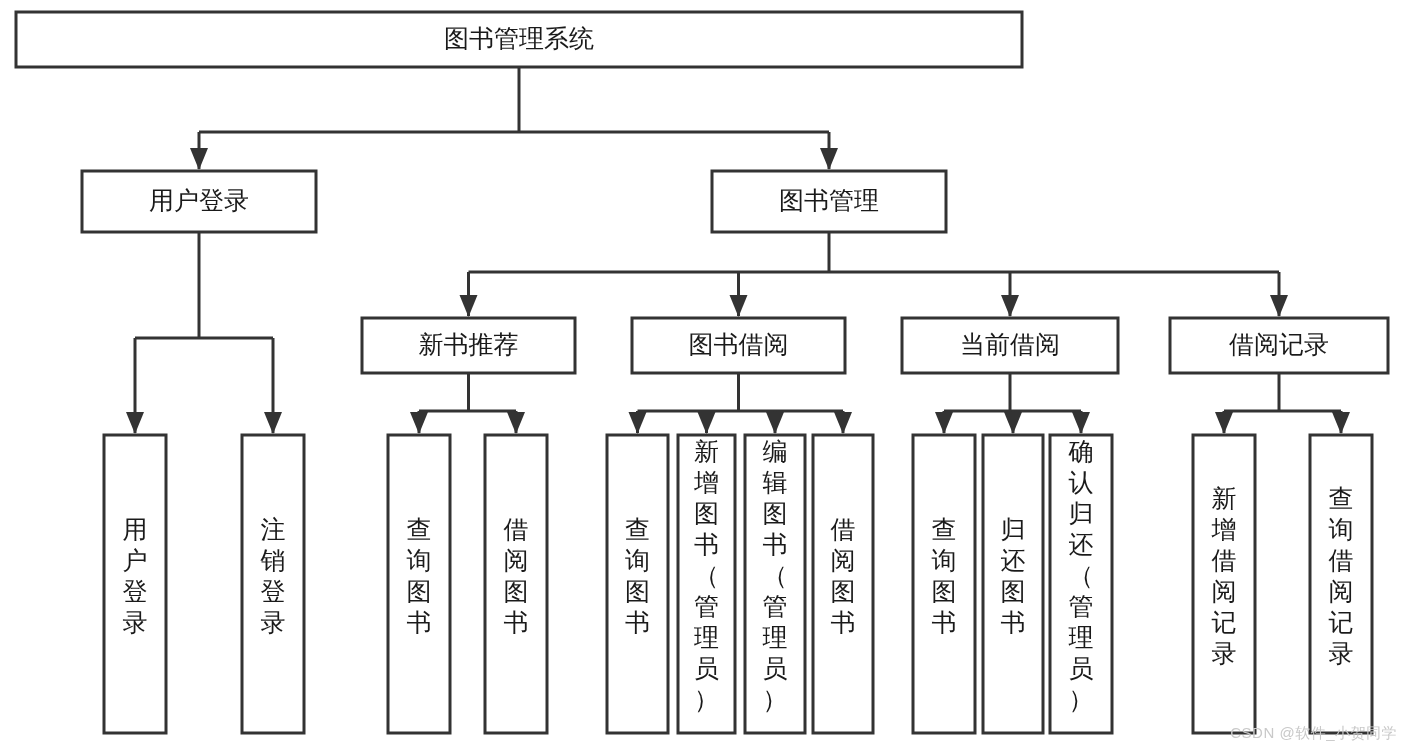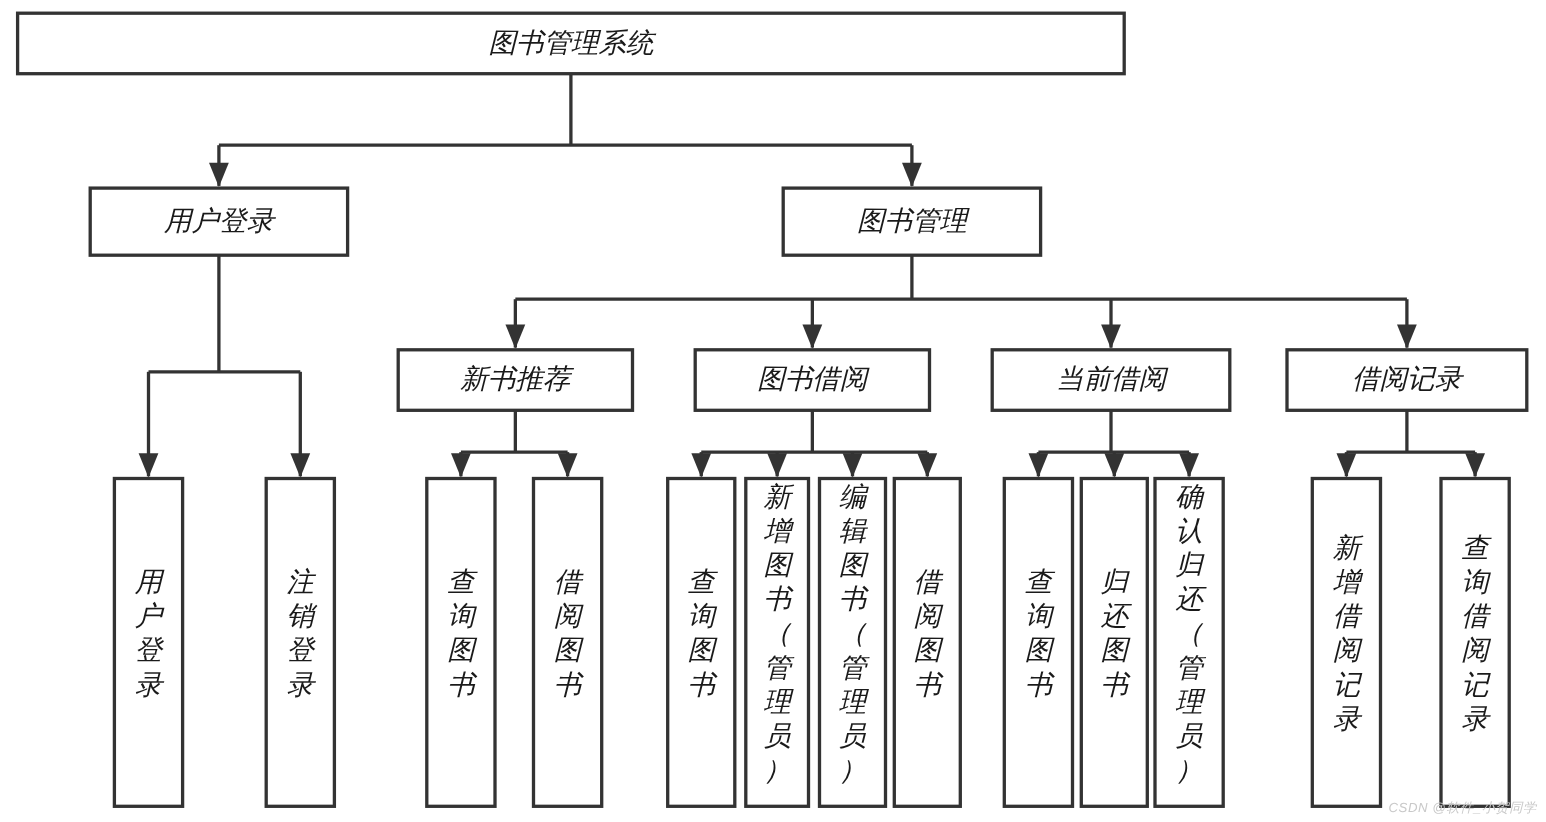--- a/index.html
+++ b/index.html
@@ -13,21 +13,20 @@
     font-family: "Liberation Sans", "DejaVu Sans", sans-serif;
     overflow: hidden;
     position: relative;
   }
   #diagram-root {
     position: absolute;
     left: 0;
     top: 0;
     width: 1405px;
     height: 747px;
-    font-style: italic;
   }
   svg#flowchart {
     display: block;
     width: 1405px;
     height: 747px;
   }
   .node-box {
     fill: #ffffff;
     stroke: #333333;
     stroke-width: 3;
@@ -52,21 +51,21 @@
     fill: #1a1a1a;
     font-family: "Liberation Sans", "DejaVu Sans", sans-serif;
     font-size: 25px;
     text-anchor: middle;
   }
   .watermark-text {
     position: absolute;
     right: 8px;
     bottom: 4px;
     color: #c9c9c9;
-    font-size: 12px;
+    font-size: 15px;
     font-family: "Liberation Sans", "DejaVu Sans", sans-serif;
     letter-spacing: 0.5px;
     white-space: nowrap;
     pointer-events: none;
   }
 </style>
 </head>
 <body>
 
 <div id="diagram-root">

